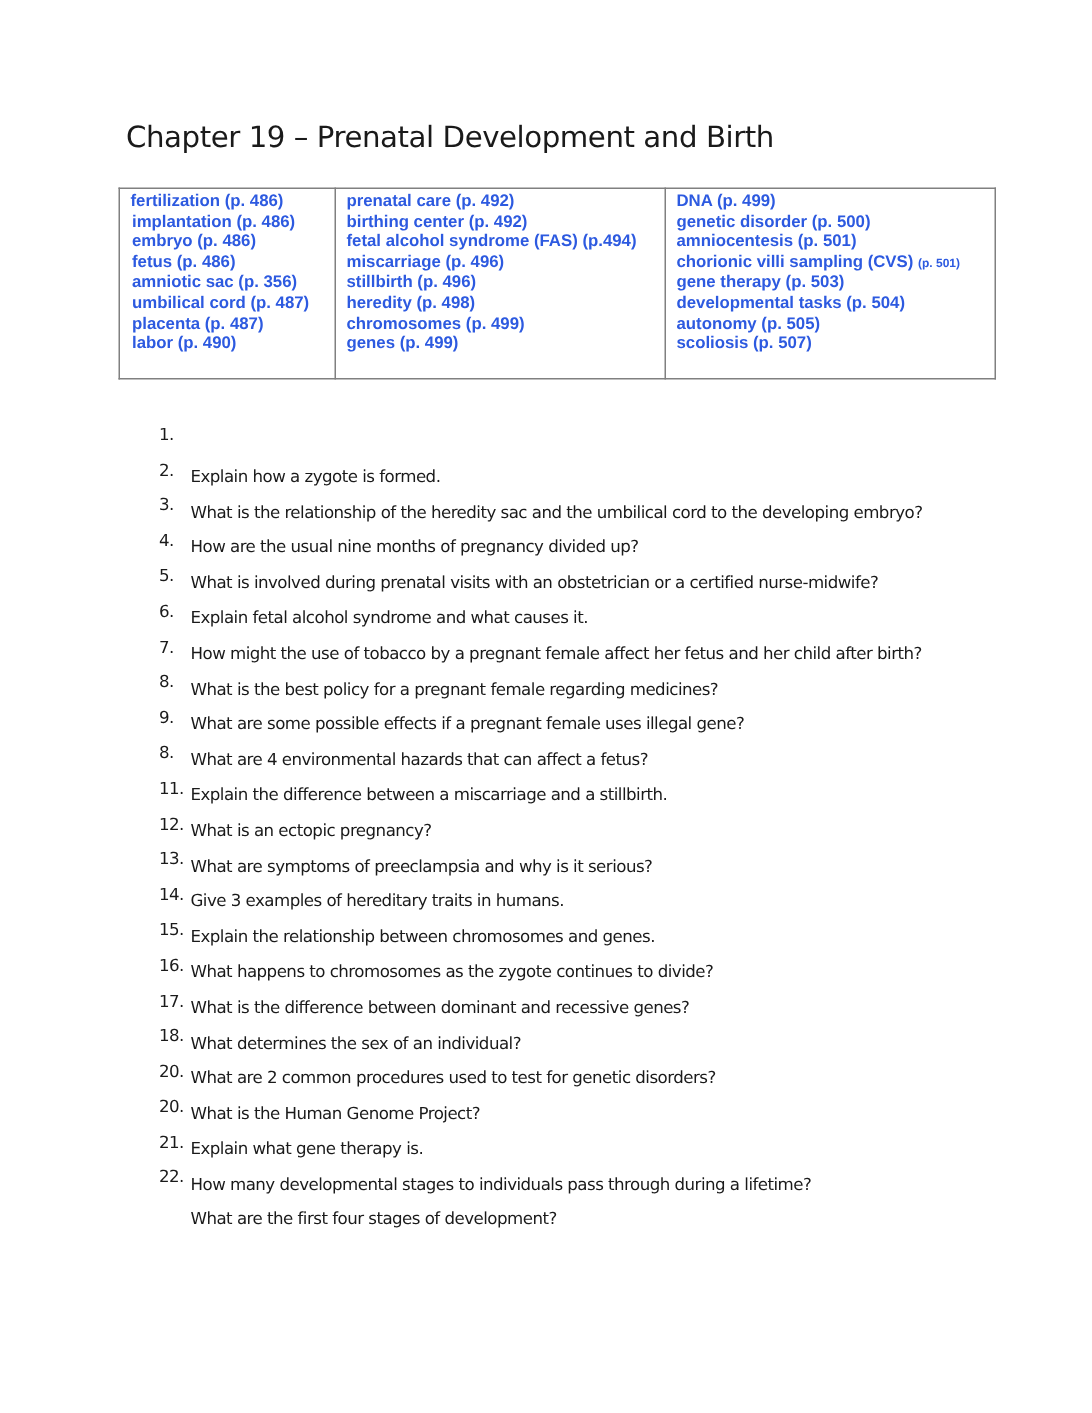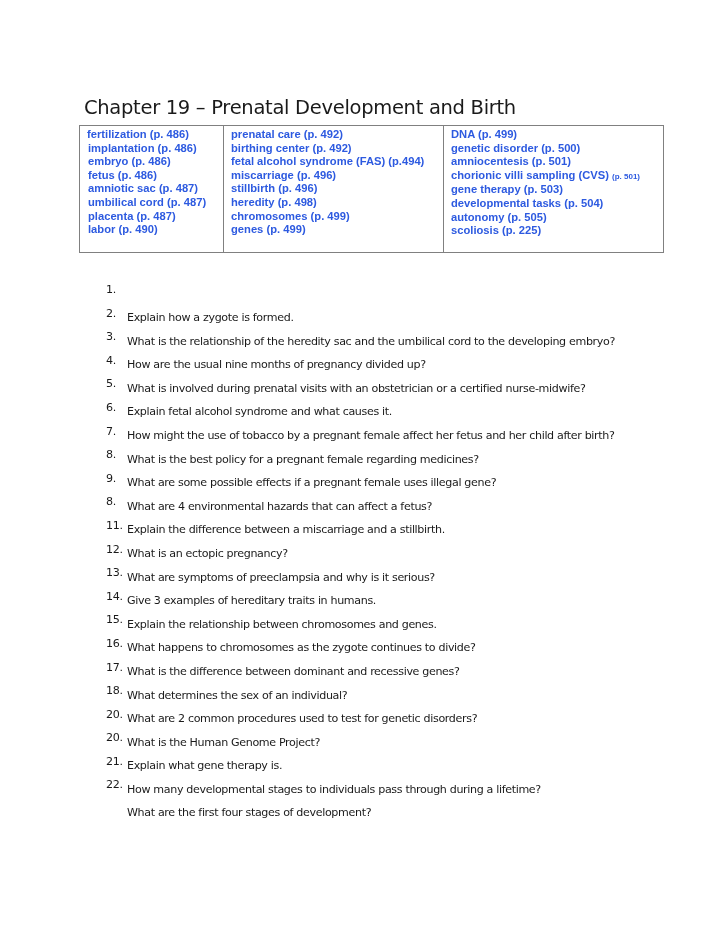--- a/index.html
+++ b/index.html
@@ -10,21 +10,21 @@
     body {
       width: 728px;
       height: 942px;
       position: relative;
       overflow: hidden;
       font-family: "Liberation Sans", sans-serif;
     }
     .page-title {
       position: absolute;
       left: 84px;
-      top: 96px;
+      top: 80px;
       margin: 0;
       font-family: "DejaVu Sans", sans-serif;
       font-weight: normal;
       font-size: 19.5px;
       letter-spacing: -0.3px;
       color: #1a1a1a;
       white-space: nowrap;
     }
     .vocab-table {
       position: absolute;
@@ -101,21 +101,21 @@
       <col class="c2">
       <col class="c3">
   </colgroup>
   <tbody>
       <tr>
     <td class="col1">
       <span class="term first">fertilization (p. 486)</span>
       <span class="term">implantation (p. 486)</span>
       <span class="term">embryo (p. 486)</span>
       <span class="term">fetus (p. 486)</span>
-      <span class="term">amniotic sac (p. 487)</span>
+      <span class="term">amniotic sac (p. 356)</span>
       <span class="term">umbilical cord (p. 487)</span>
       <span class="term">placenta (p. 487)</span>
       <span class="term">labor (p. 490)</span>
     </td>
     <td class="col2">
       <span class="term">prenatal care (p. 492)</span>
       <span class="term">birthing center (p. 492)</span>
       <span class="term">fetal alcohol syndrome (FAS) (p.494)</span>
       <span class="term">miscarriage (p. 496)</span>
       <span class="term">stillbirth (p. 496)</span>
@@ -124,21 +124,21 @@
       <span class="term">genes (p. 499)</span>
     </td>
     <td class="col3">
       <span class="term">DNA (p. 499)</span>
       <span class="term">genetic disorder (p. 500)</span>
       <span class="term">amniocentesis (p. 501)</span>
       <span class="term"><span>chorionic villi sampling (CVS)</span> <span class="small-page">(p. 501)</span></span>
       <span class="term">gene therapy (p. 503)</span>
       <span class="term">developmental tasks (p. 504)</span>
       <span class="term">autonomy (p. 505)</span>
-      <span class="term">scoliosis (p. 225)</span>
+      <span class="term">scoliosis (p. 507)</span>
     </td>
   </tr>
 </tbody>
   </table>
 
 <ol class="questions">
   <li class="question">
       <span class="num">1.</span>
       <span class="text">Explain how a zygote is formed.</span>
     </li>

